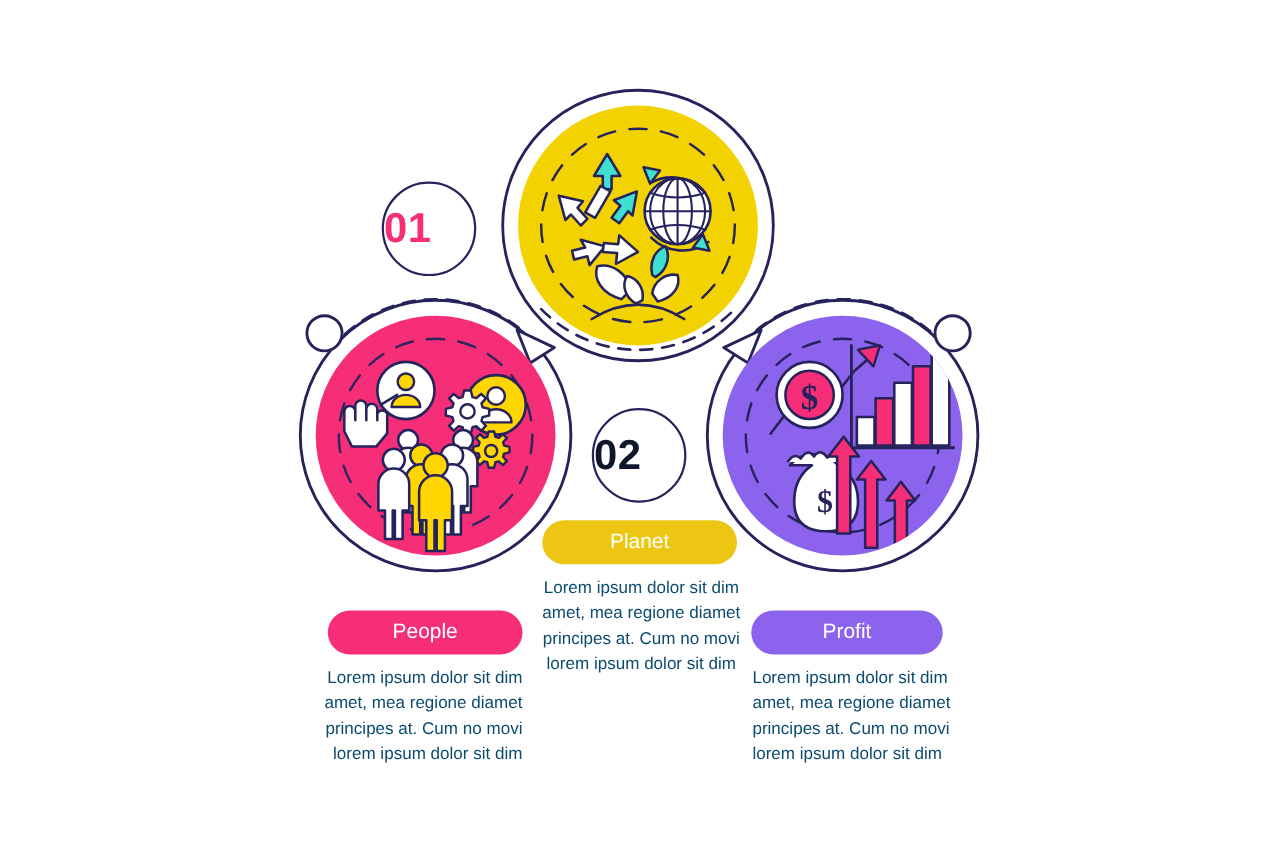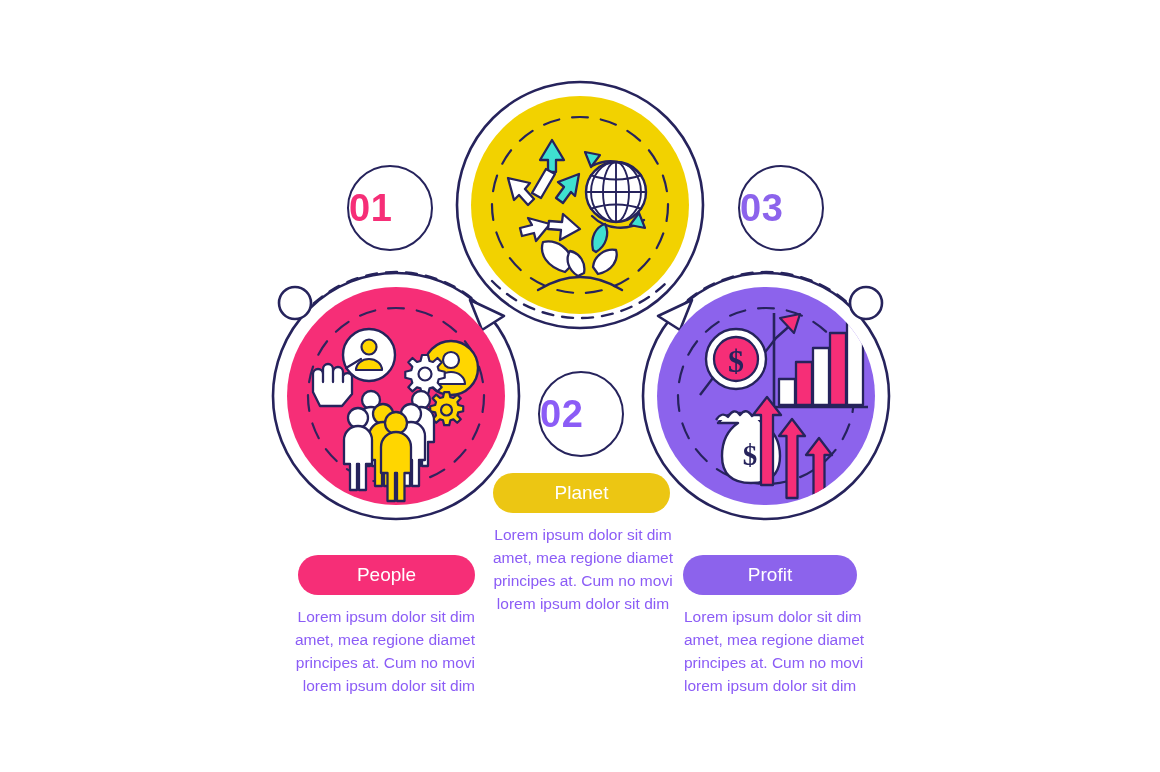--- a/index.html
+++ b/index.html
@@ -50,21 +50,21 @@
   .num-badge span {
     font-size: 38px;
     font-weight: bold;
     letter-spacing: 0.5px;
     line-height: 1;
   }
   #badge-01 { left: 347px; top: 165px; }
   #badge-02 { left: 538px; top: 371px; }
   #badge-03 { left: 738px; top: 165px; }
   #badge-01 span { color: #f62e77; }
-  #badge-02 span { color: #8b5cf6; }
+  #badge-02 span { color: #0f172a; }
   #badge-03 span { color: #8c63ec; }
 
   
   .pill {
     position: absolute;
     height: 40px;
     border-radius: 22px;
     display: flex;
     align-items: center;
     justify-content: center;
@@ -76,21 +76,21 @@
   #pill-people { left: 298px; top: 555px; width: 177px; background: #f62e77; }
   #pill-planet { left: 493px; top: 473px; width: 177px; background: #ecc613; }
   #pill-profit { left: 683px; top: 555px; width: 174px; background: #8c63ec; }
 
   
   .body-copy {
     position: absolute;
     width: 196px;
     font-size: 15.5px;
     line-height: 23px;
-    color: #8b5cf6;
+    color: #0c4a6e;
   }
   #copy-people { left: 279px; top: 605px; text-align: right; }
   #copy-planet { left: 485px; top: 523px; text-align: center; }
   #copy-profit { left: 684px; top: 605px; text-align: left; }
 </style>
 </head>
 <body>
 
 <div id="stage">
 
@@ -256,23 +256,20 @@
   </svg>
 
   <div class="hud">
 
     <div class="num-badge" id="badge-01">
       <span>01</span>
     </div>
     <div class="num-badge" id="badge-02">
       <span>02</span>
     </div>
-    <div class="num-badge" id="badge-03">
-      <span>03</span>
-    </div>
 
     <div class="pill" id="pill-people">
       <span>People</span>
     </div>
     <div class="pill" id="pill-profit">
       <span>Profit</span>
     </div>
     <div class="pill" id="pill-planet">
       <span>Planet</span>
     </div>

